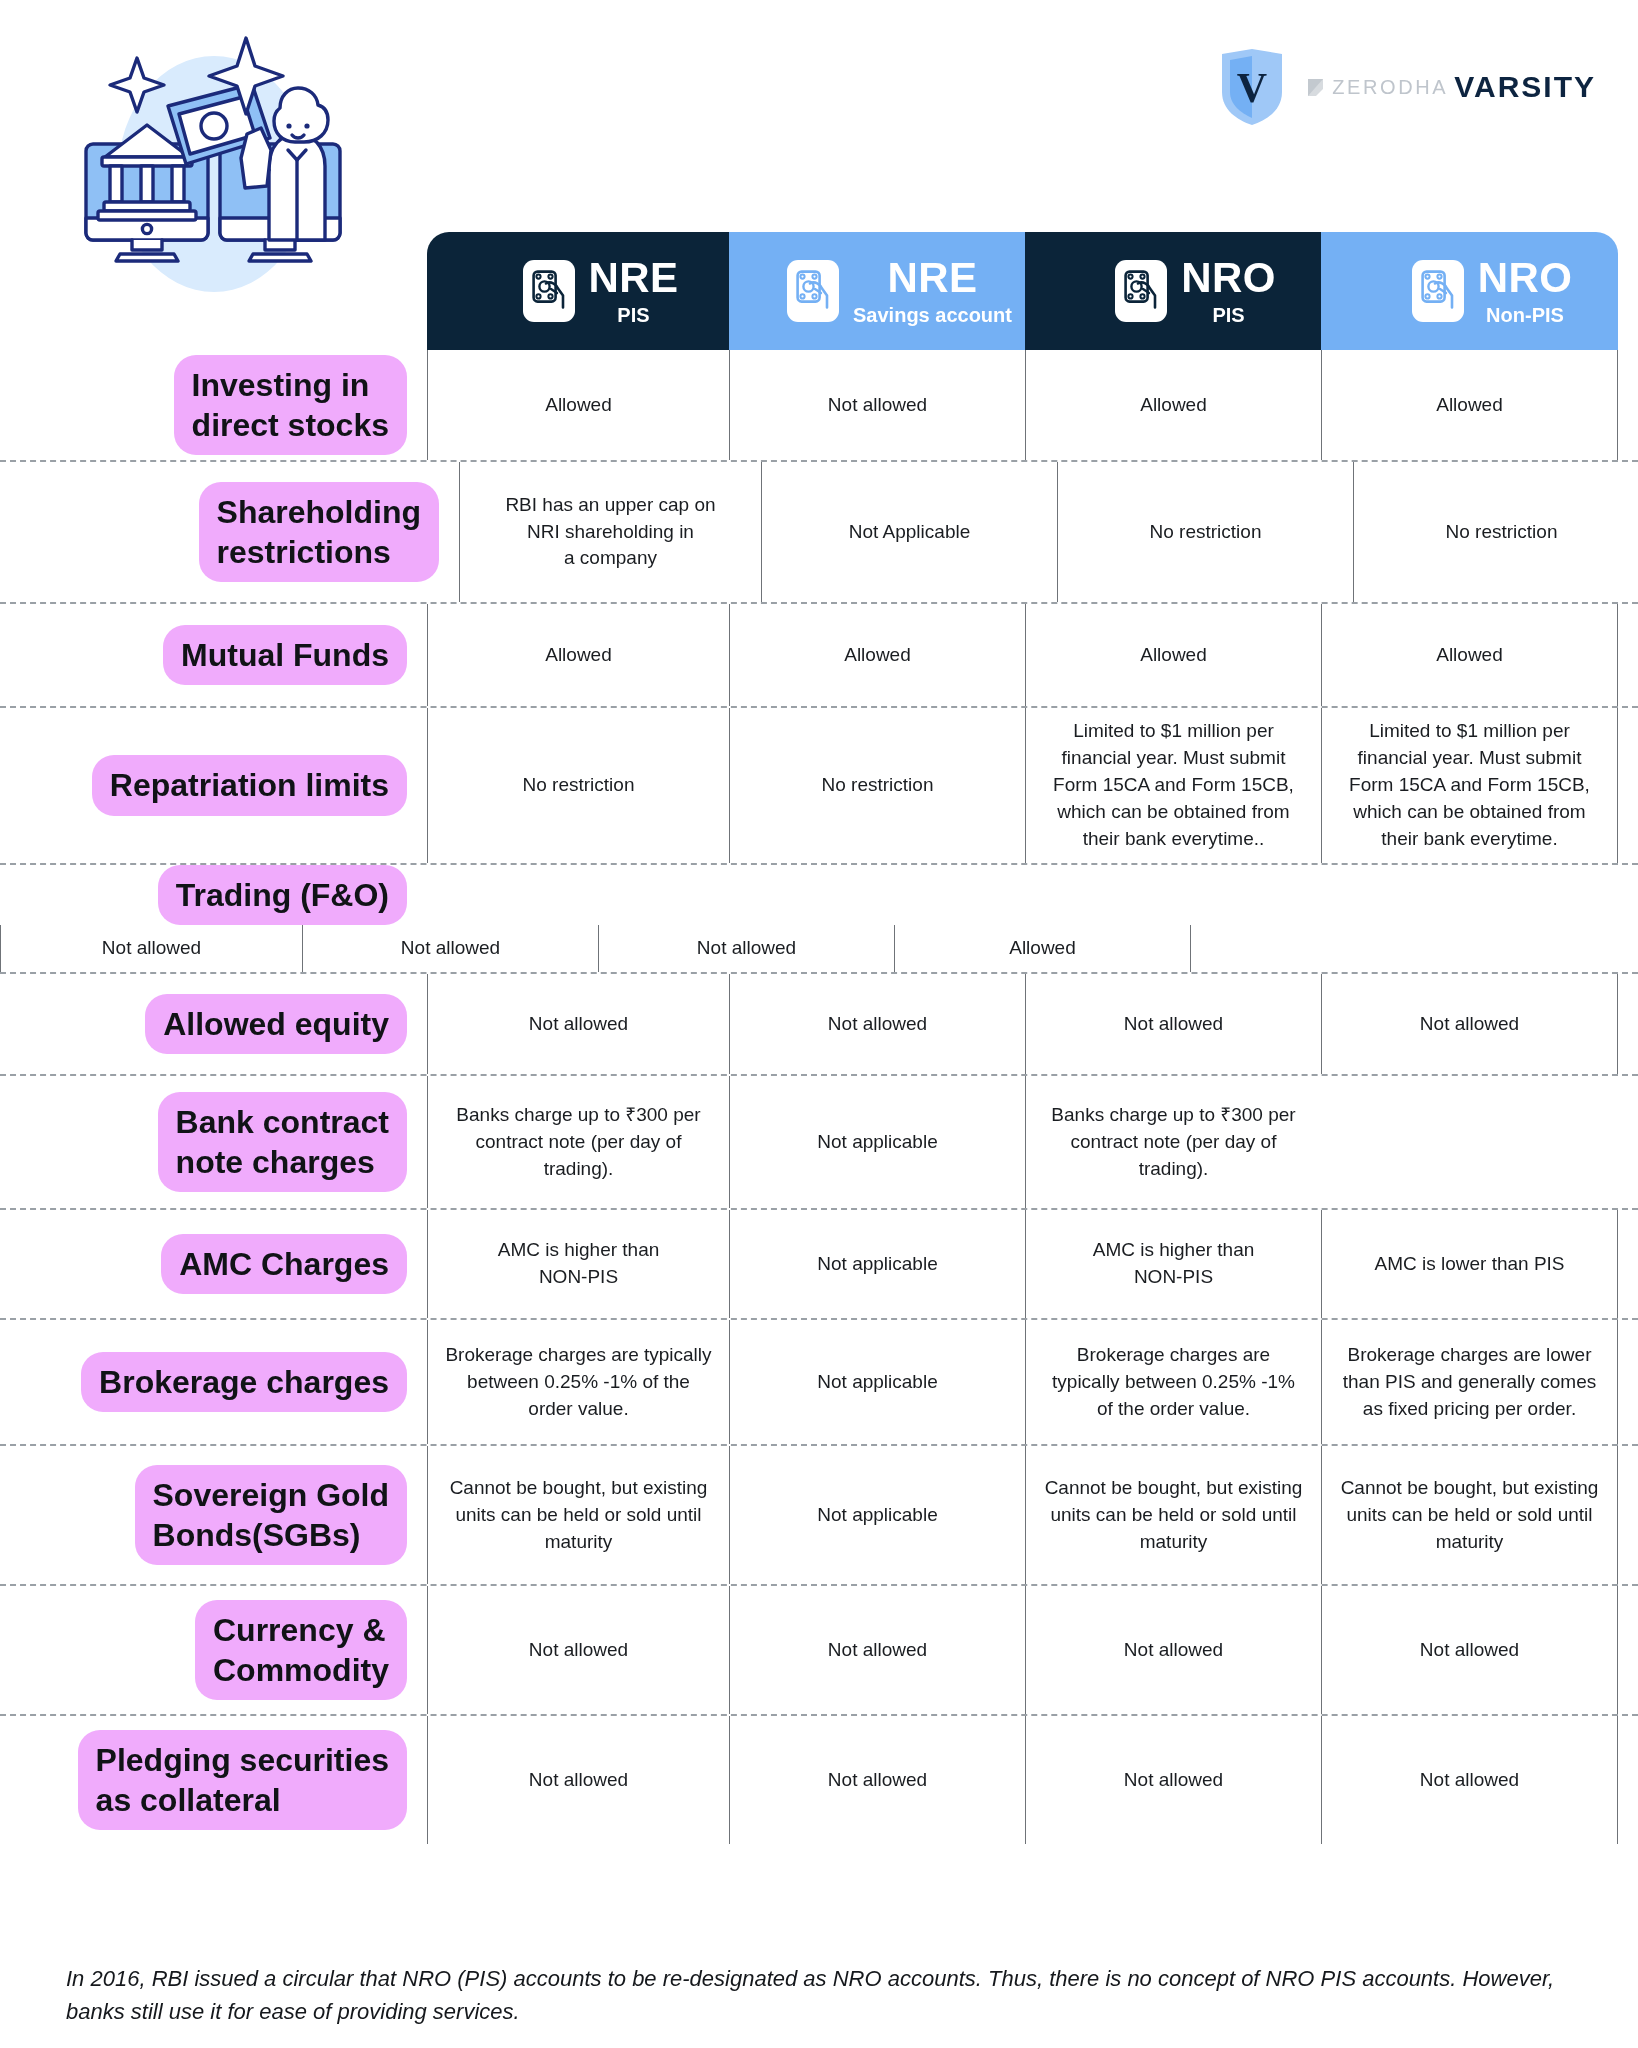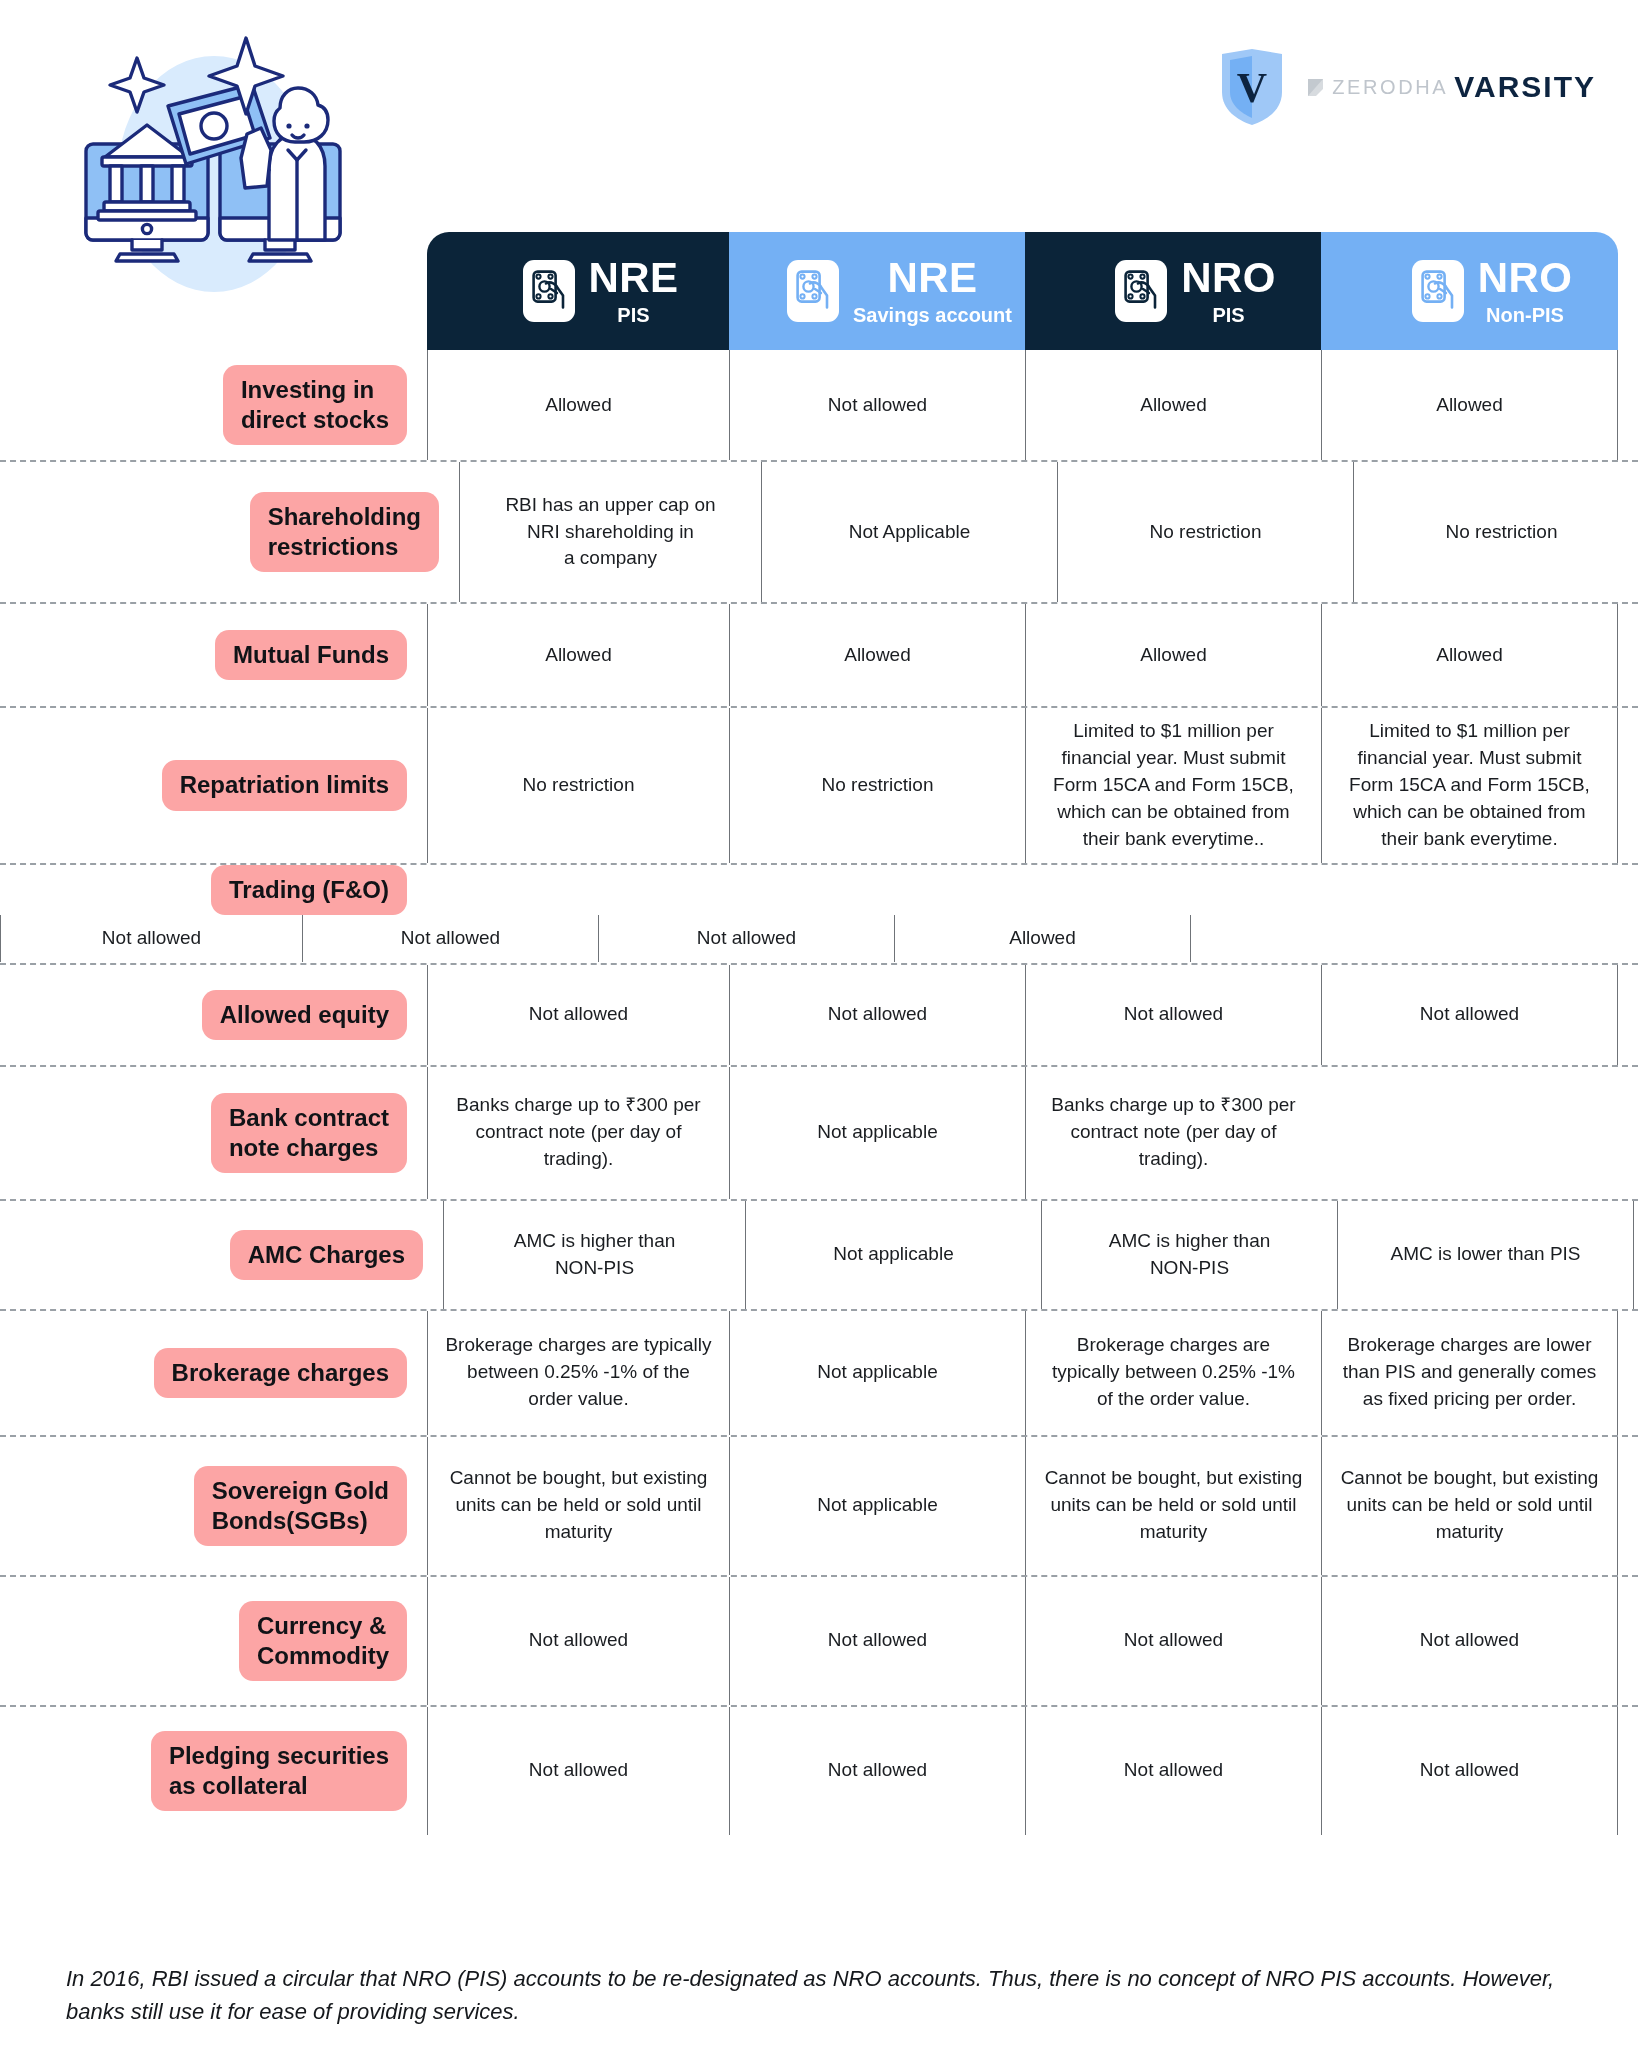--- a/index.html
+++ b/index.html
@@ -60,22 +60,22 @@
 
   .tbody { position: relative; }
   .trow { position: relative; display: flex; align-items: stretch; }
   .trow + .trow { border-top: 2px dashed #9aa0a6; }
 
   .rowlabel-cell {
     width: 427px; flex: none; display: flex; align-items: center;
     justify-content: flex-end; padding-right: 20px;
   }
   .pill {
-    background: #fca5a5; border-radius: 14px;
-    padding: 10px 18px; font-size: 24px; font-weight: 700; color: #111317;
+    background: #f0abfc; border-radius: 22px;
+    padding: 10px 18px; font-size: 32px; font-weight: 700; color: #111317;
     line-height: 1.26; text-align: left;
   }
   .cells { display: flex; width: 1191px; }
   .cell {
     display: flex; align-items: center; justify-content: center;
     text-align: center; padding: 10px 16px;
     font-size: 19px; color: #1a1d21; line-height: 1.42;
     border-left: 1.5px solid #6f7378;
   }
   .cell.last { border-right: 1.5px solid #6f7378; }
@@ -354,21 +354,21 @@
               <span>Banks charge up to ₹300 per contract note (per day of trading).</span>
             </div>
             <div class="cell c1">
               <span>Not applicable</span>
             </div>
             <div class="cell c2">
               <span>Banks charge up to ₹300 per contract note (per day of trading).</span>
             </div>
           </div>
         </div>
-        <div class="trow" style="min-height: 110px; padding-left: 16px;">
+        <div class="trow" style="min-height: 110px;">
           <div class="rowlabel-cell">
             <div class="pill">AMC Charges</div>
           </div>
           <div class="cells">
             <div class="cell c0">
               <span>AMC is higher than<br>NON-PIS</span>
             </div>
             <div class="cell c1">
               <span>Not applicable</span>
             </div>

